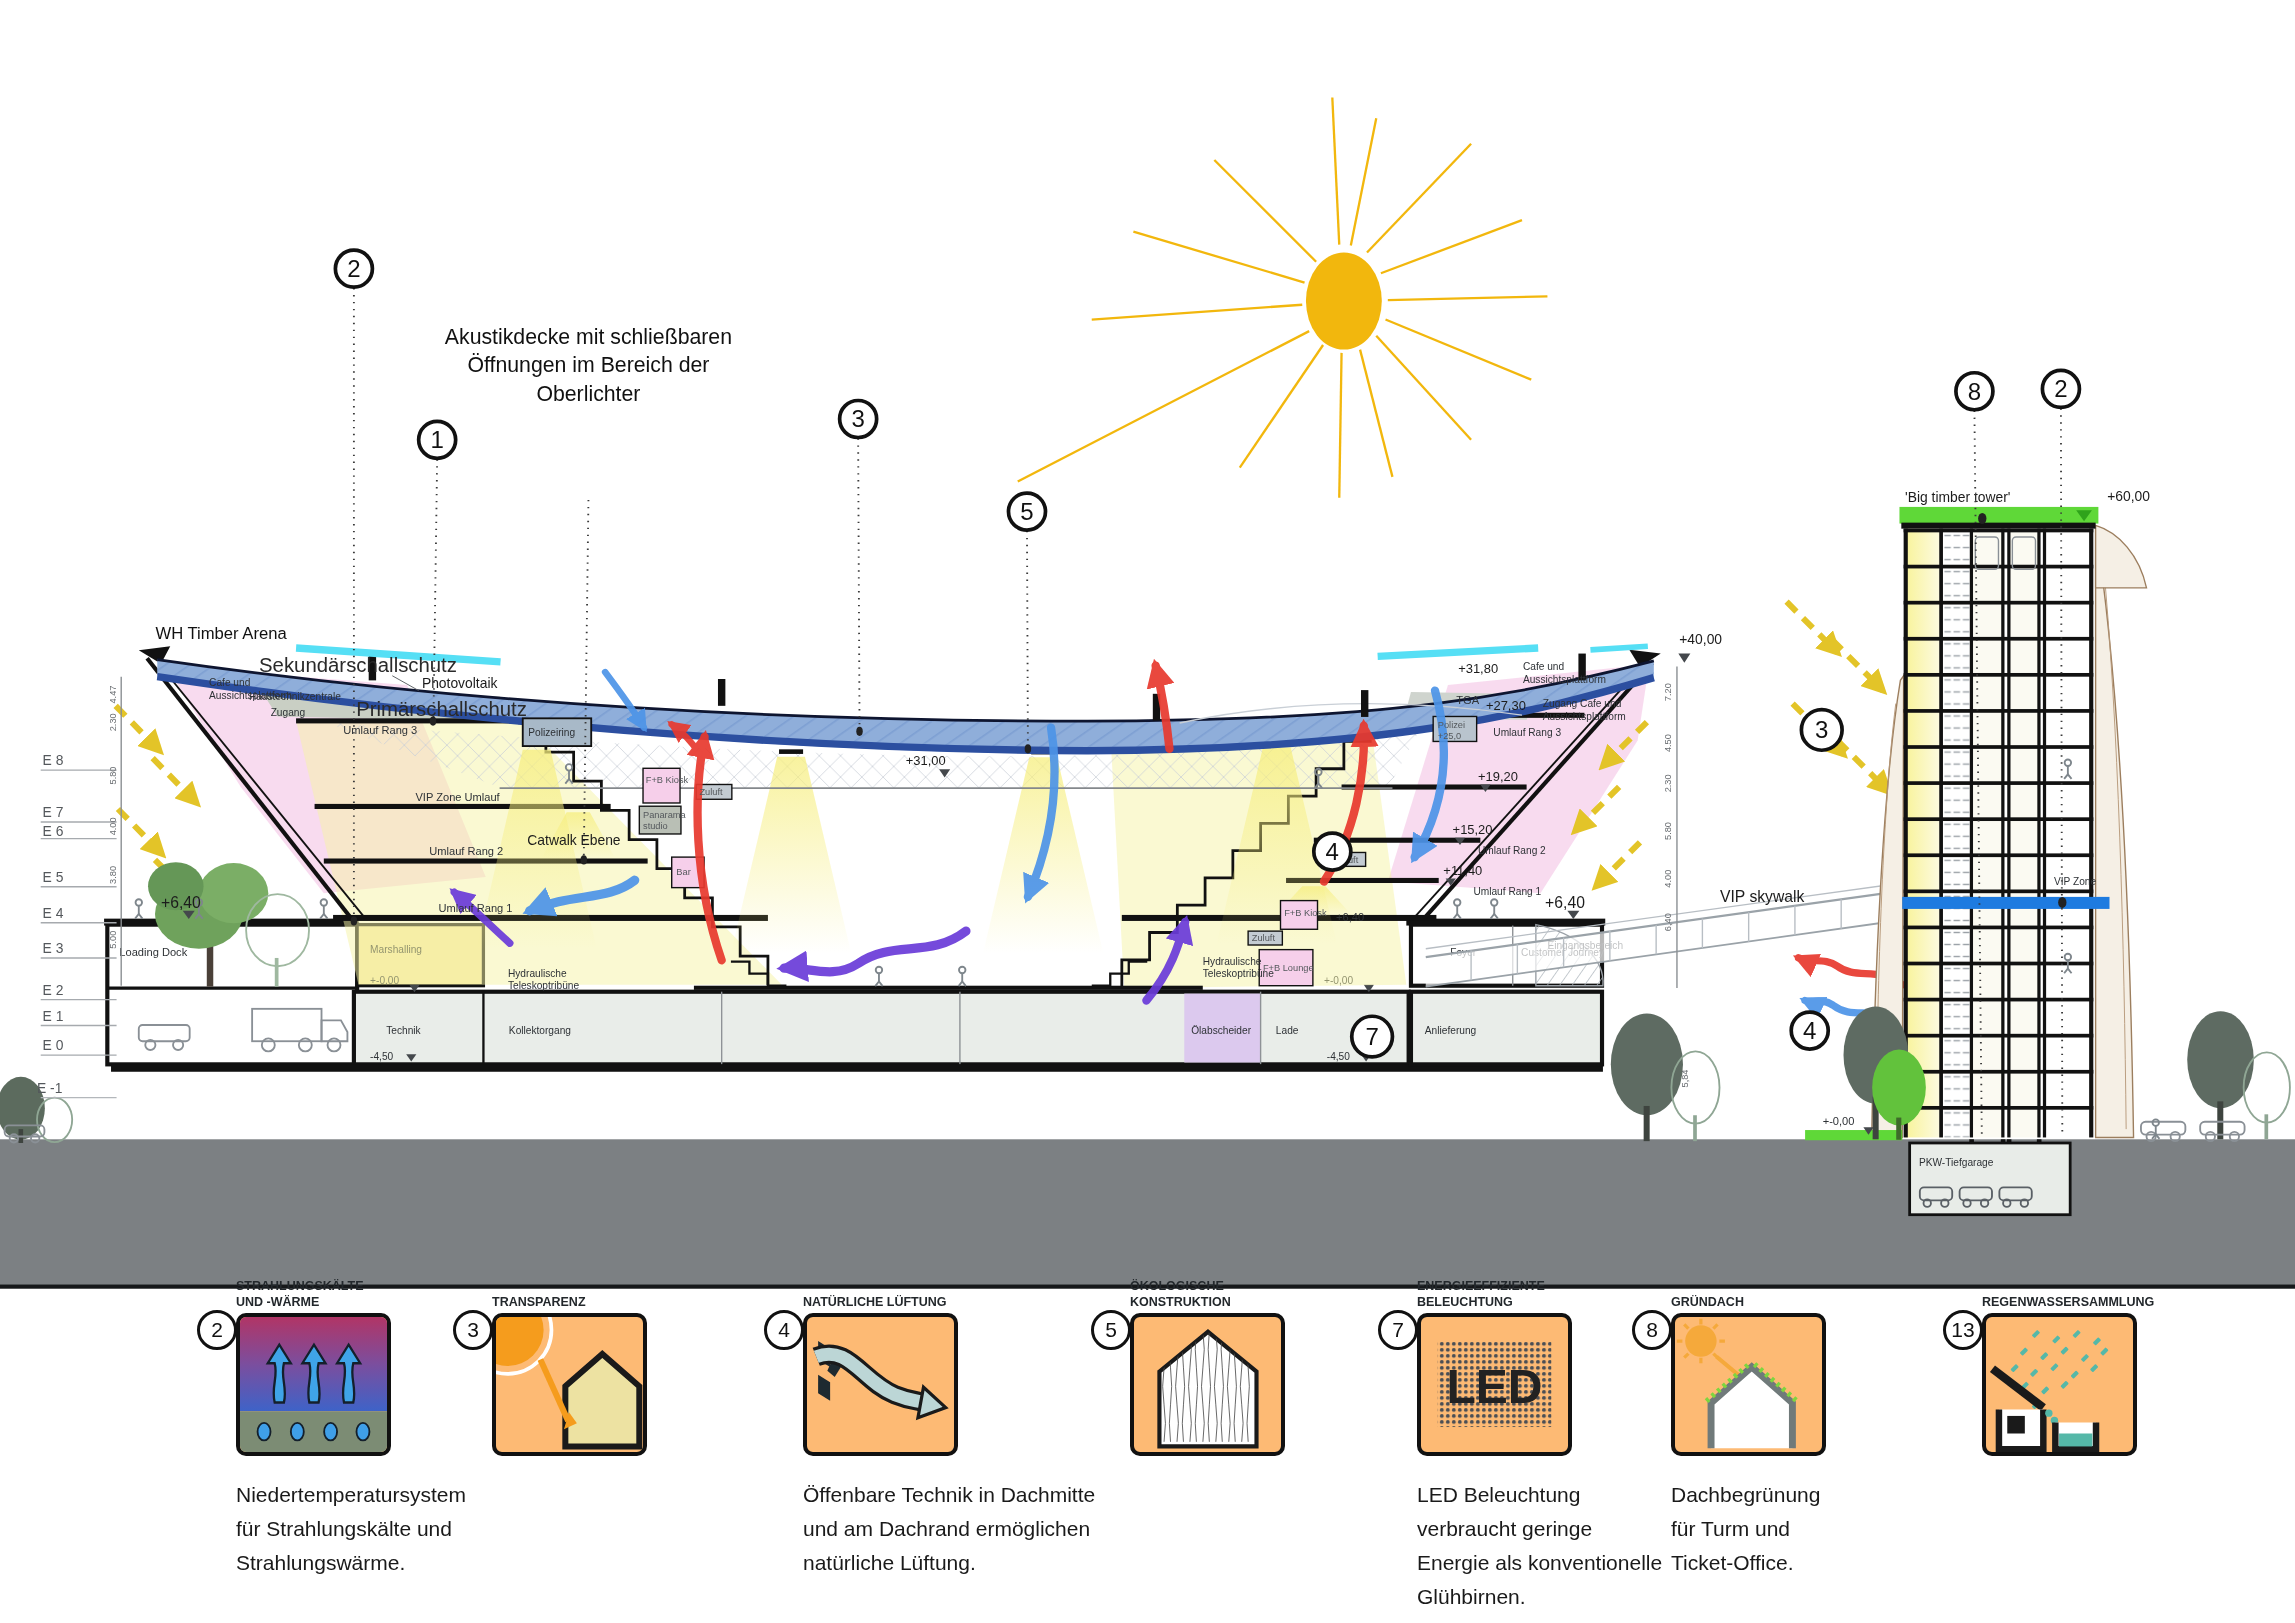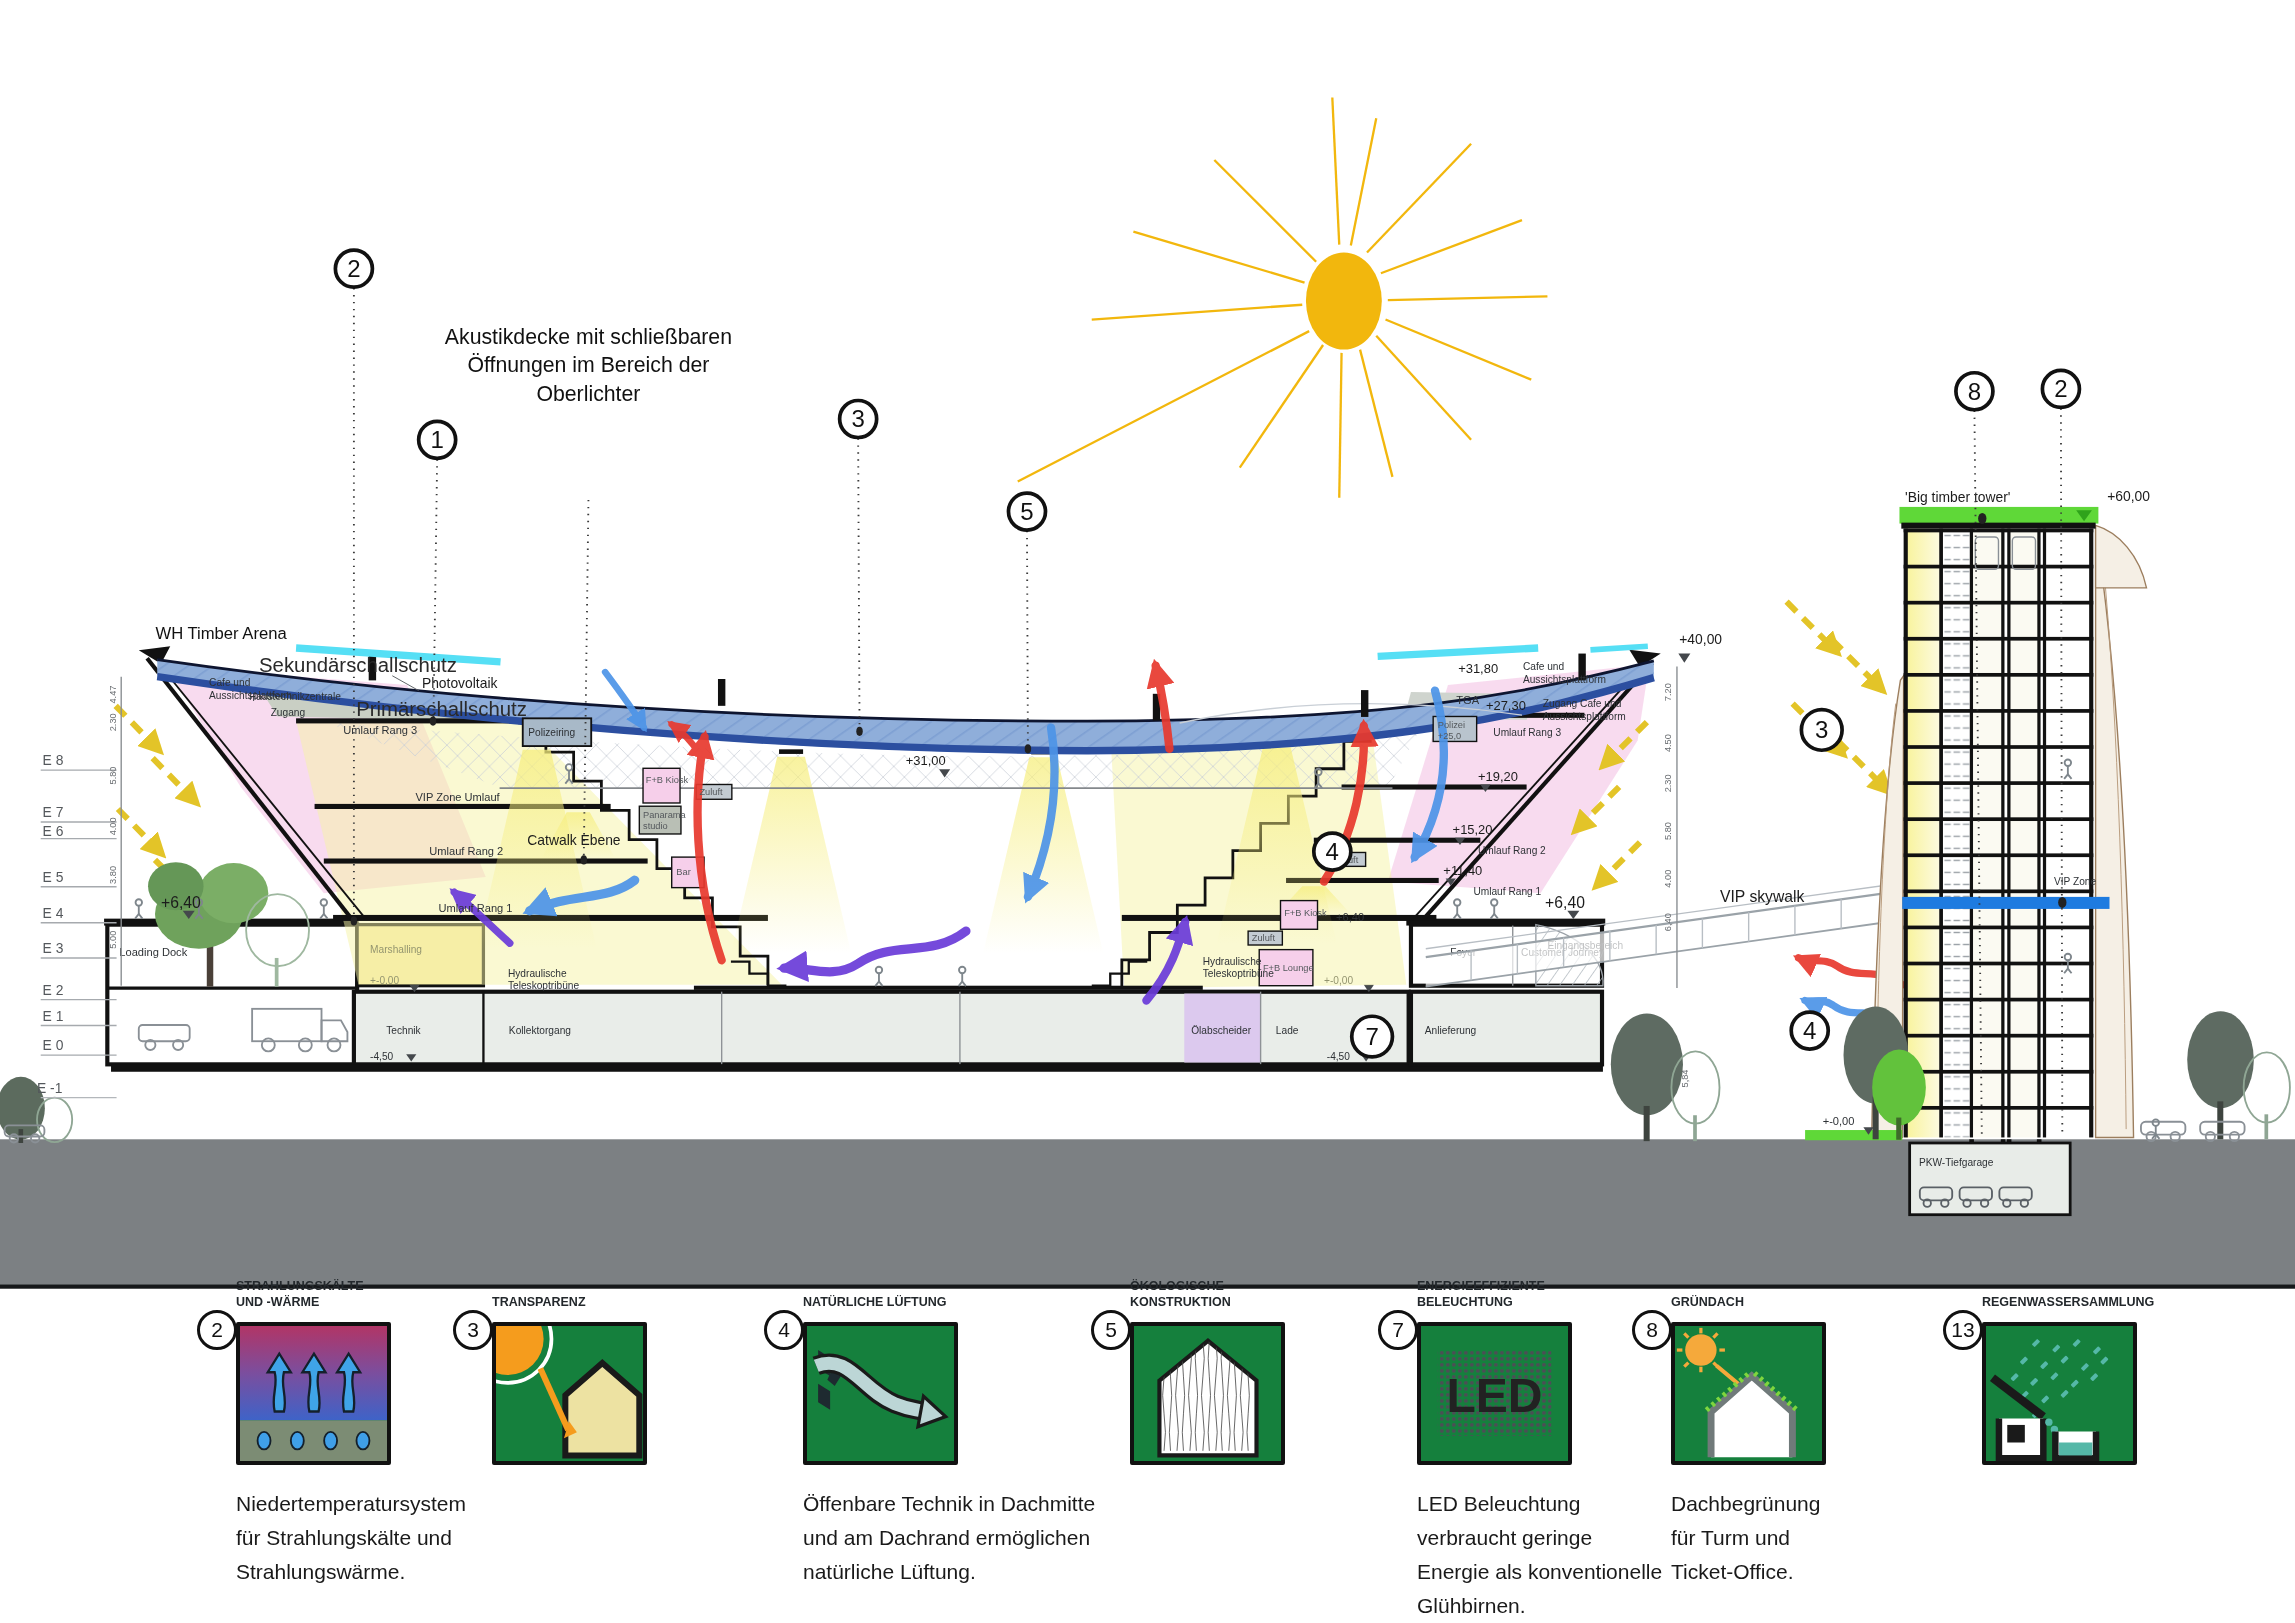--- a/index.html
+++ b/index.html
@@ -15,23 +15,23 @@
   .t34{font-size:34px;fill:#1c1c1c}
   .t36{font-size:36px;fill:#111}
   .t44{font-size:44px;fill:#2a2a2a}
   .t46c{font-size:46px;fill:#111;text-anchor:middle}
   .tEl{font-size:30px;fill:#54585c}
   .tDim{font-size:20px;fill:#6a6e72}
   .badgeNum{font-size:52px;fill:#111;text-anchor:middle;font-weight:500}
   
   .lg{position:absolute;top:1255px;width:155px}
   .lg-title{height:55px;display:flex;flex-direction:column;justify-content:flex-end;
-            padding-bottom:12px;font-weight:bold;font-size:12.5px;color:#23282c;line-height:15.3px}
-  .lg-box{position:relative;width:147px;height:135px;background:#15803d;border:4.2px solid #111;
-          border-radius:2px;overflow:hidden}
+            padding-bottom:3px;font-weight:bold;font-size:12.5px;color:#23282c;line-height:15.3px}
+  .lg-box{position:relative;width:147px;height:135px;background:#fdba74;border:4.2px solid #111;
+          border-radius:10px;overflow:hidden}
   .lg-badge{position:absolute;left:-39px;top:55px;width:34px;height:34px;border:3.2px solid #111;
             border-radius:50%;background:#fff;display:flex;align-items:center;justify-content:center;
             font-size:21px;font-weight:500;color:#111}
   .lg-cap{margin-top:22px;font-size:21px;line-height:34px;color:#1a1a1a;white-space:nowrap}
 </style>
 </head>
 <body>
 
 <div id="page">
 

